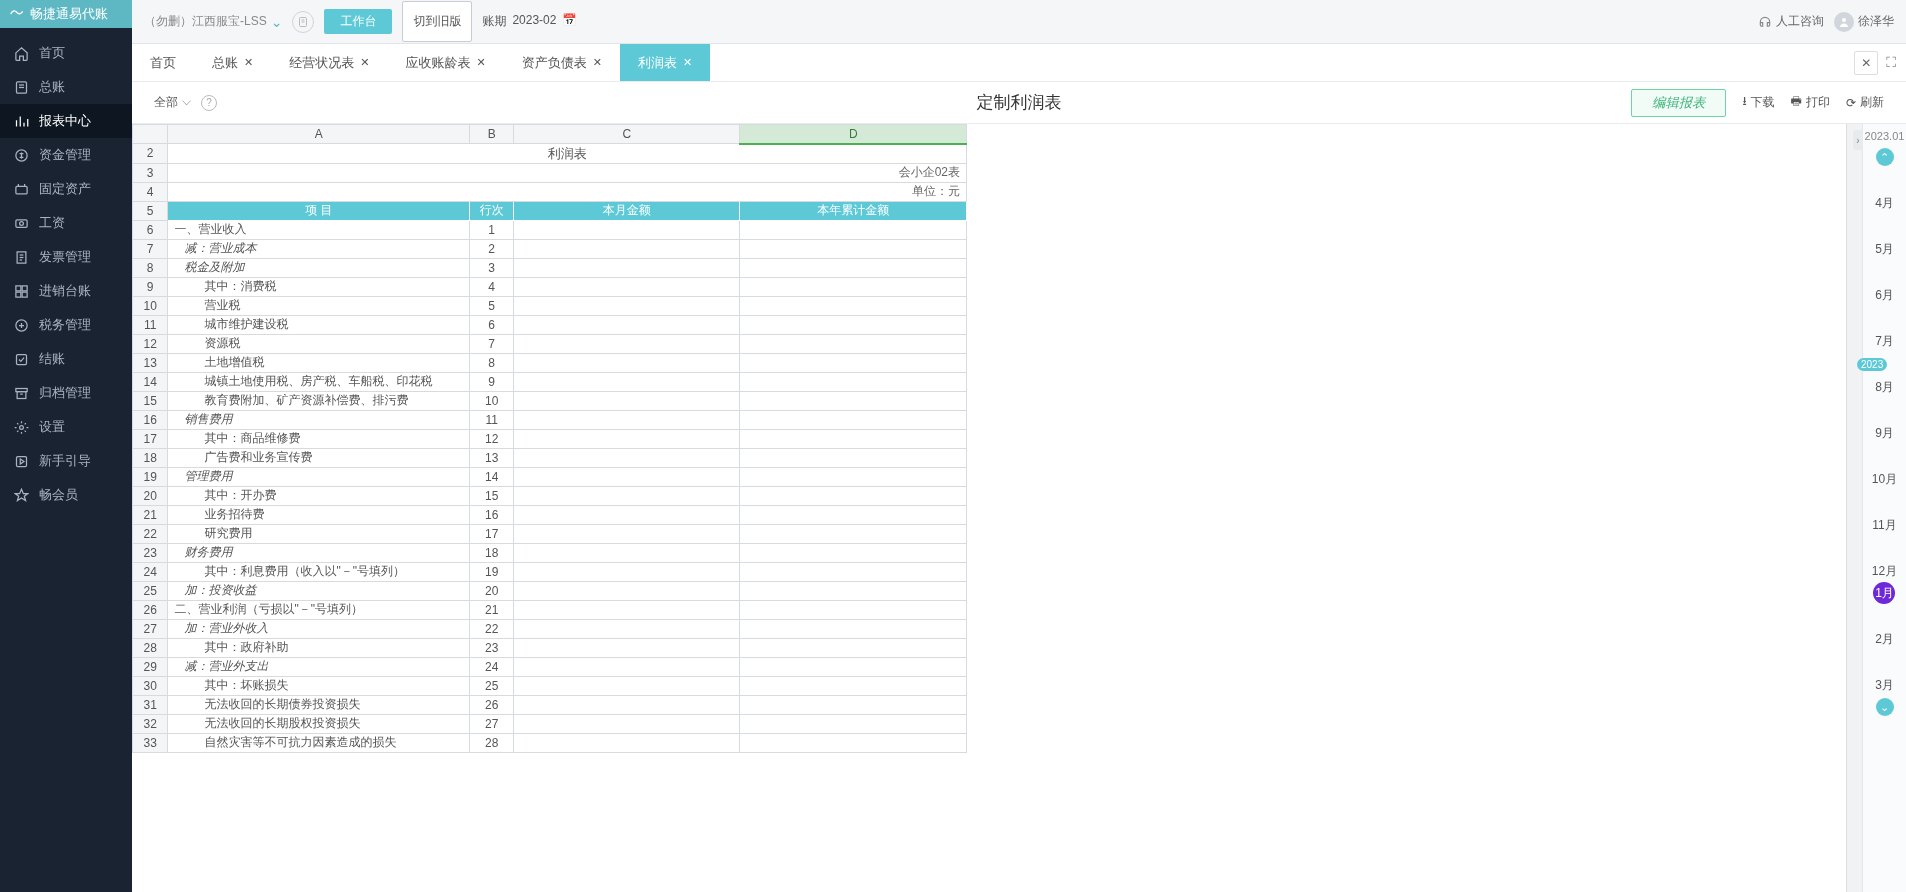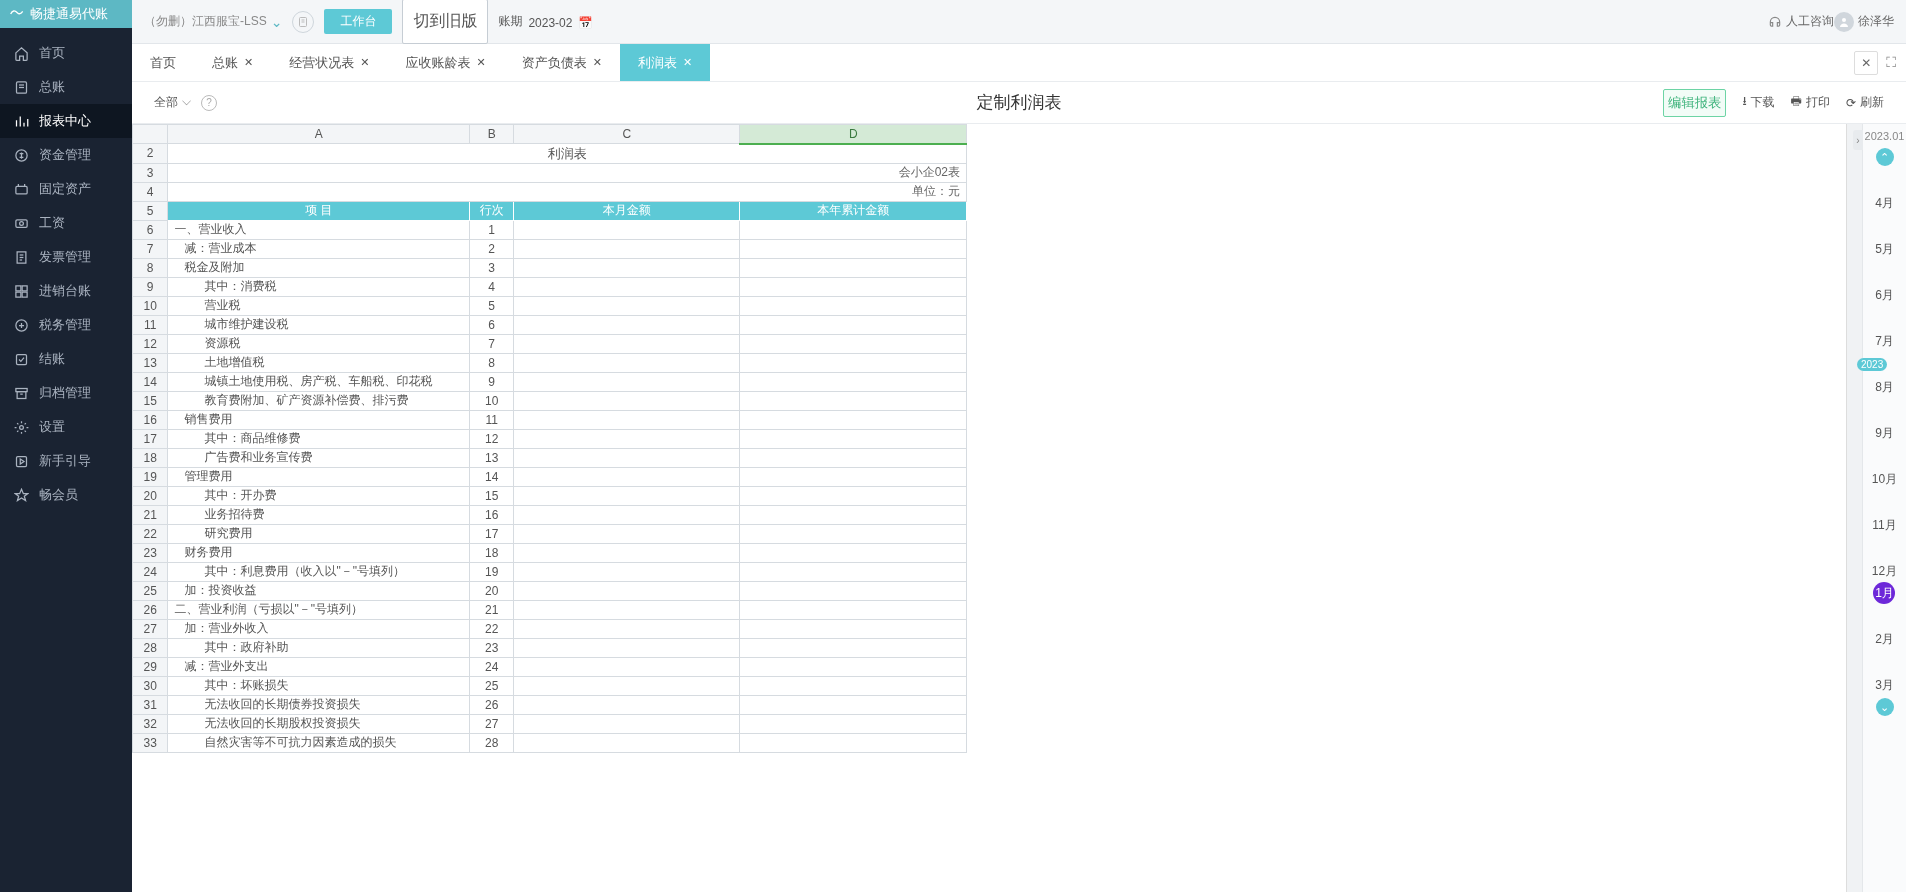--- a/index.html
+++ b/index.html
@@ -18,63 +18,63 @@
 
 
 .main { flex: 1; display: flex; flex-direction: column; min-width: 0; }
 
 
 .topbar { height: 44px; background: #f4f6f8; display: flex; align-items: center; padding: 0 12px; gap: 10px; border-bottom: 1px solid #e2e6ea; }
 .company-sel { display: flex; align-items: center; gap: 4px; color: #888; font-size: 12px; cursor: pointer; }
 .company-sel .chev { color: #5db8c4; font-size: 14px; }
 .doc-icon { width: 22px; height: 22px; border: 1px solid #cfd6dc; border-radius: 50%; display: flex; align-items: center; justify-content: center; color: #bbb; cursor: pointer; }
 .btn-primary { background: #5dc9d6; color: #fff; border: none; padding: 4px 16px; border-radius: 2px; cursor: pointer; font-size: 12px; }
-.btn-outline { background: #fff; border: 1px solid #c6cdd4; color: #555; padding: 11px 10px; border-radius: 2px; cursor: pointer; font-size: 16px; }
-.period { display: flex; align-items: flex-end; gap: 6px; color: #555; }
+.btn-outline { background: #fff; border: 1px solid #c6cdd4; color: #555; padding: 11px 10px; border-radius: 2px; cursor: pointer; font-size: 12px; }
+.period { display: flex; align-items: flex-start; gap: 6px; color: #555; }
 .spacer { flex: 1; }
-.top-right { display: flex; gap: 0; color: #666; }
+.top-right { display: flex; gap: 10px; color: #666; }
 .top-link { display: flex; align-items: center; gap: 4px; cursor: pointer; }
 .avatar { width: 20px; height: 20px; border-radius: 50%; background: #d0d6dc; display: flex; align-items: center; justify-content: center; color: #fff; font-size: 13px; }
 
 
 .tabs { height: 38px; display: flex; align-items: stretch; border-bottom: 1px solid #e9ecef; background: #fff; position: relative; }
 .tab { padding: 0 18px; display: flex; align-items: center; gap: 6px; color: #555; font-size: 13px; cursor: pointer; position: relative; }
 .tab.active { background: #5dc9d6; color: #fff; }
 .tab .x { font-size: 11px; color: inherit; cursor: pointer; }
 .tabs-end { margin-left: auto; display: flex; align-items: center; gap: 8px; padding-right: 10px; }
 .tabs-close { width: 24px; height: 24px; display: flex; align-items: center; justify-content: center; border: 1px solid #ddd; border-radius: 2px; cursor: pointer; color: #666; }
 .tabs-expand { cursor: pointer; color: #888; font-size: 14px; }
 
 
 .subbar { height: 42px; display: flex; align-items: center; padding: 0 22px; border-bottom: 1px solid #e9ecef; background: #fff; gap: 10px; }
 .filter-pill { display: flex; align-items: flex-start; gap: 4px; cursor: pointer; color: #555; }
 .filter-pill .chev { color: #888; }
 .help-icon { width: 16px; height: 16px; border: 1px solid #bbb; border-radius: 50%; display: flex; align-items: center; justify-content: center; color: #aaa; font-size: 10px; cursor: pointer; }
 .subtitle { position: absolute; left: 50%; transform: translateX(-50%); font-size: 17px; color: #333; }
 .subbar { position: relative; }
 .subbar-right { margin-left: auto; display: flex; align-items: center; gap: 16px; color: #555; }
-.btn-edit { border: 1px solid #6dd4a5; color: #3fb37c; background: #f2fcf7; padding: 4px 4px; border-radius: 2px; cursor: pointer; }
+.btn-edit { border: 1px solid #6dd4a5; color: #3fb37c; background: #f2fcf7; padding: 4px 20px; border-radius: 2px; cursor: pointer; font-style: italic; }
 .tool-link { display: flex; align-items: center; gap: 4px; cursor: pointer; }
 
 
 .content { flex: 1; display: flex; min-height: 0; }
 .sheet-wrap { flex: 1; overflow: auto; position: relative; padding-bottom: 20px; }
 .sheet { border-collapse: collapse; width: 835px; margin-left: 0; table-layout: fixed; }
 .sheet th, .sheet td { border: 1px solid #d6dbe0; height: 19px; font-size: 12px; color: #555; padding: 0 6px; white-space: nowrap; overflow: hidden; }
 .row-num { width: 30px; text-align: center; background: #f3f5f7; color: #888; border: 1px solid #d6dbe0; font-weight: normal; }
 .col-head { background: #f3f5f7; color: #888; text-align: center; height: 18px; font-weight: normal; }
 .col-head.selected { background: #d4ead6; color: #3a7a3f; border-bottom: 2px solid #4caf50; }
 .colA { width: 256px; }
 .colB { width: 37px; text-align: center; }
 .colC { width: 192px; }
 .colD { width: 192px; }
 .title-row td.merged { text-align: center; font-size: 13px; }
 .meta-row td.merged { text-align: right; color: #666; }
 .header-row td { background: #5dc9d6; color: #fff; text-align: center; border-color: #fff; }
-.indent1 { padding-left: 16px !important; }
+.indent1 { padding-left: 16px !important; font-style: italic; }
 .indent2 { padding-left: 36px !important; }
 
 
 .vscroll-fake { width: 16px; background: #f0f2f4; border-left: 1px solid #ddd; }
 
 
 .month-nav { width: 44px; border-left: 1px solid #e4e7ea; background: #fafbfc; display: flex; flex-direction: column; align-items: center; padding-top: 6px; gap: 0; position: relative; }
 .year-badge { font-size: 11px; color: #888; margin-bottom: 4px; }
 .nav-up, .nav-down { width: 18px; height: 18px; border-radius: 50%; background: #5dc9d6; color: #fff; display: flex; align-items: center; justify-content: center; cursor: pointer; font-size: 11px; margin: 2px 0; }
 .month-item { height: 22px; width: 100%; display: flex; align-items: center; justify-content: center; cursor: pointer; color: #555; font-size: 12px; margin-top: 24px; }

